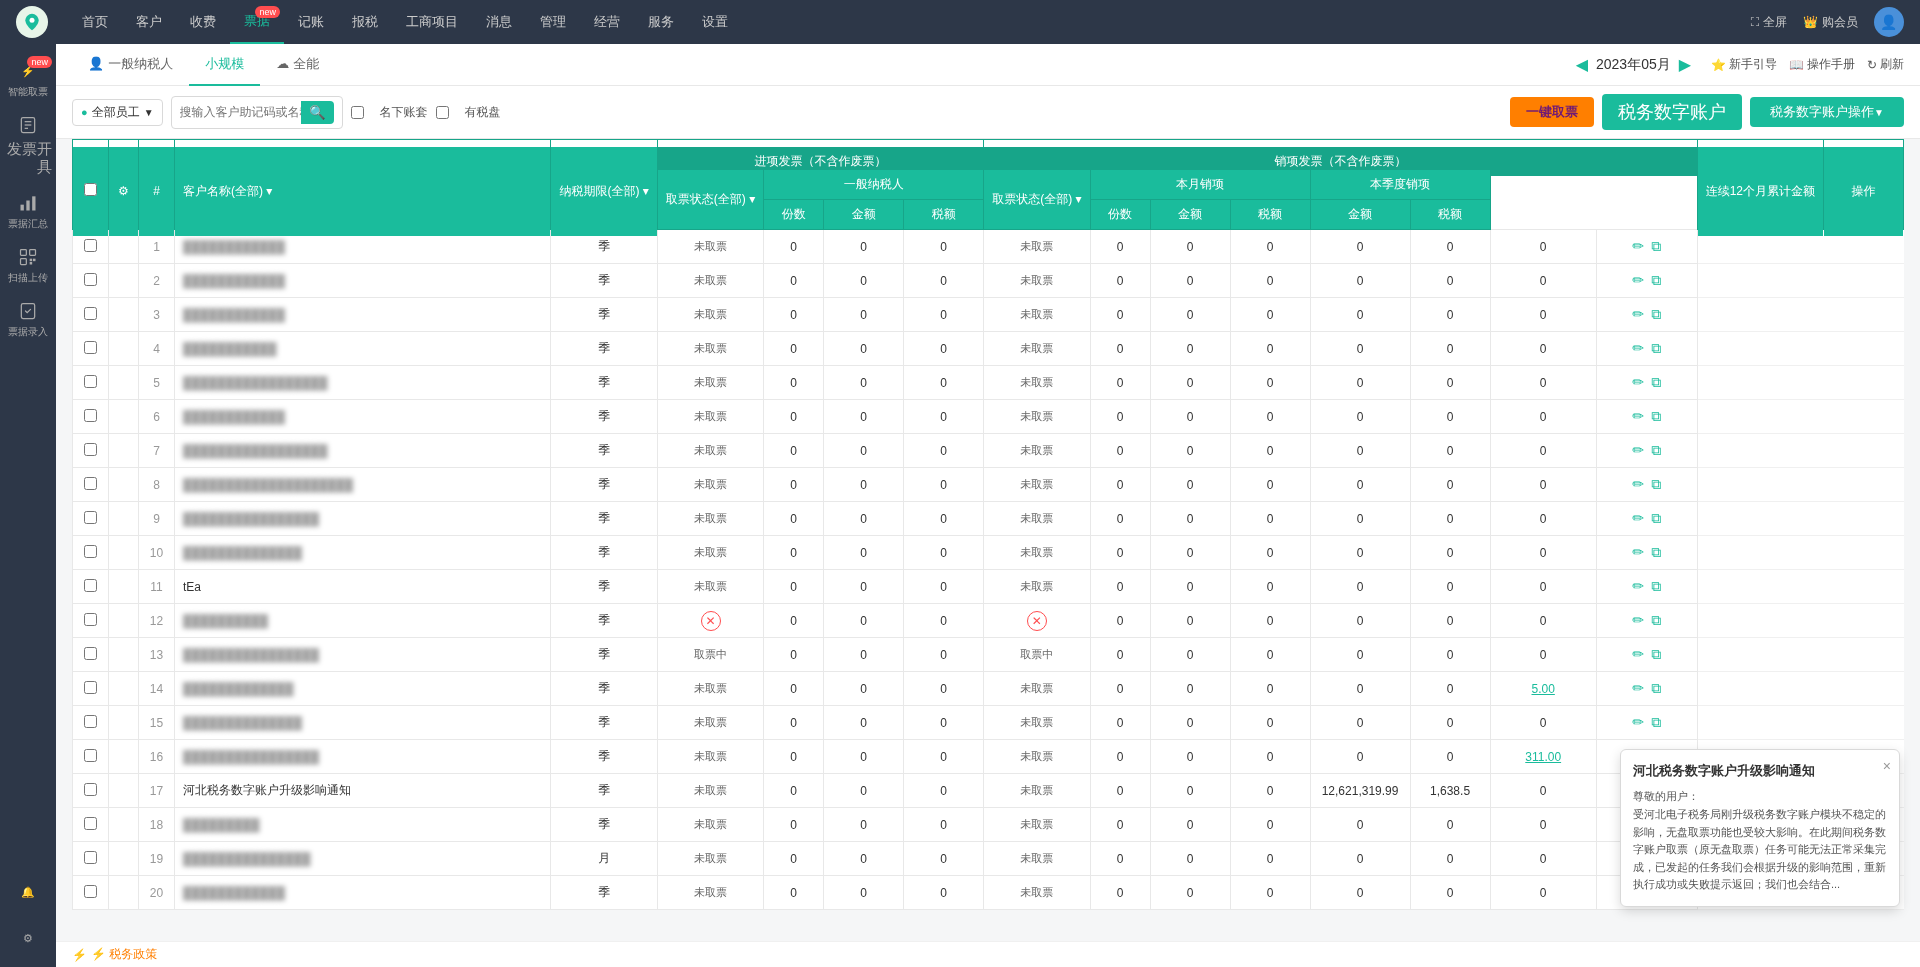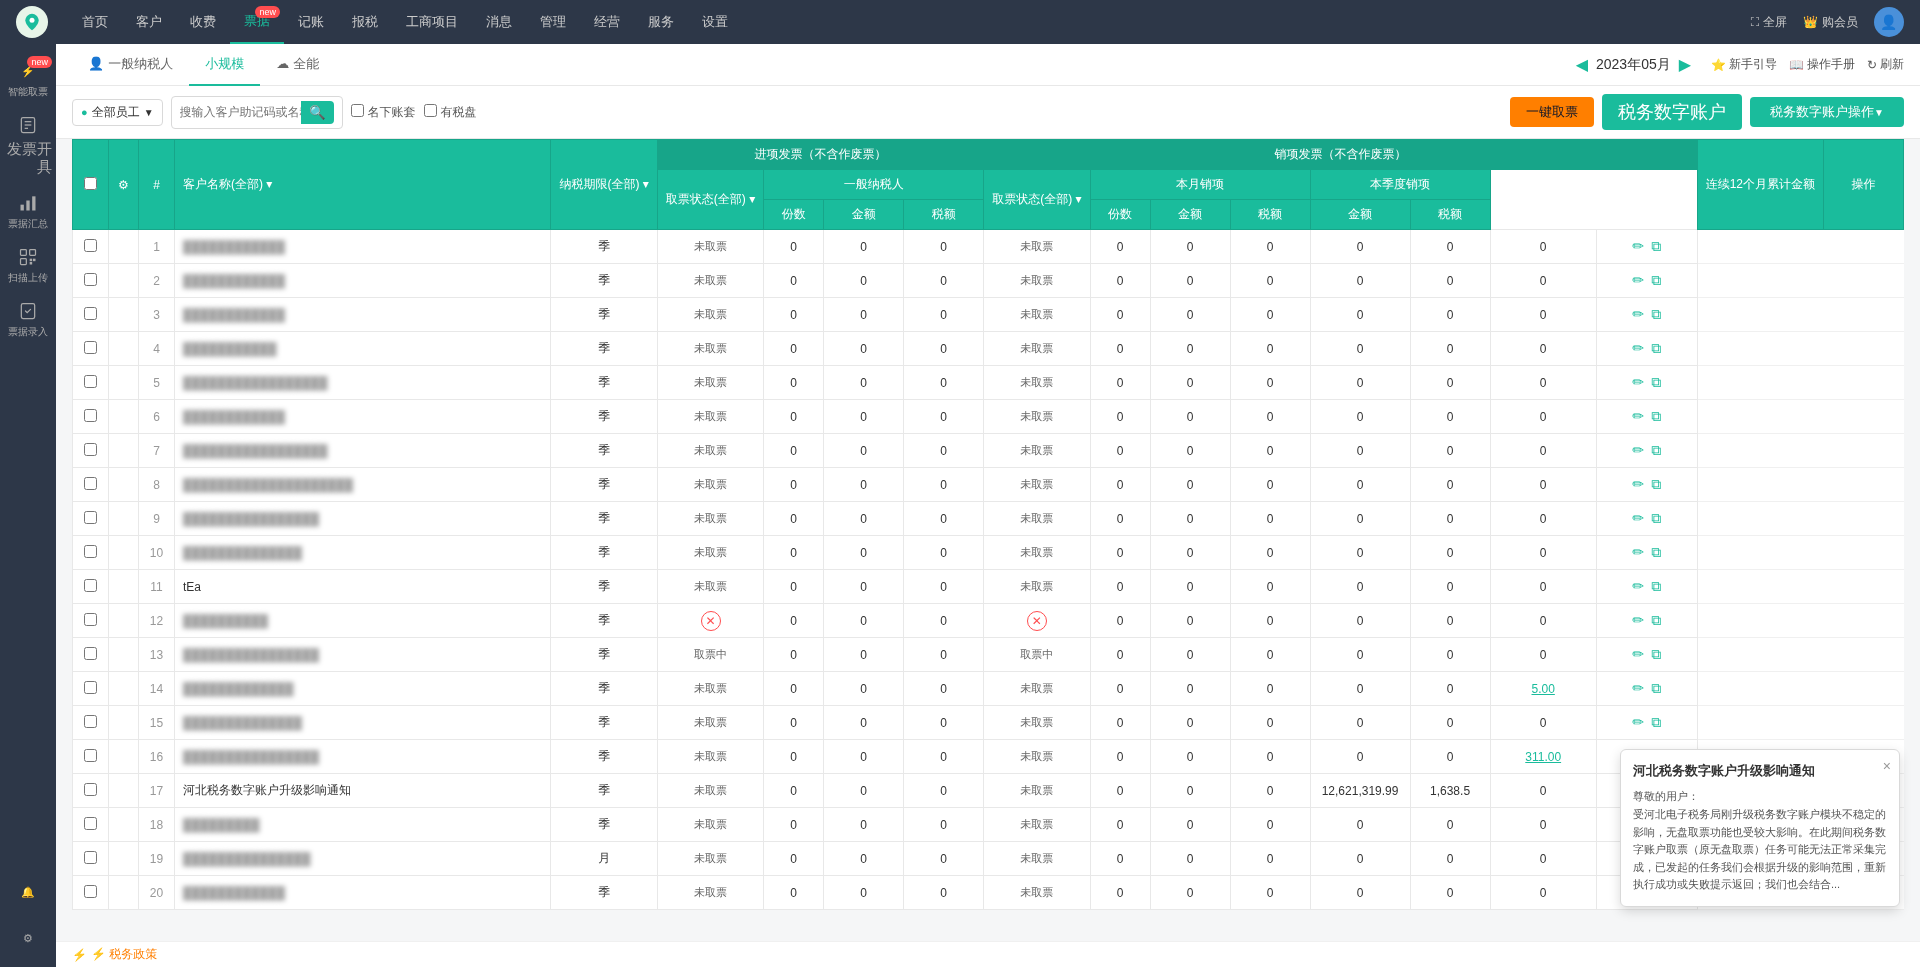--- a/index.html
+++ b/index.html
@@ -37,30 +37,30 @@
     .date-label { font-size: 14px; color: #333; font-weight: 500; }
     .sub-tabs-actions { display: flex; align-items: center; gap: 12px; font-size: 12px; color: #555; }
     .sub-tabs-actions span { cursor: pointer; display: flex; align-items: center; gap: 3px; }
 
     
     .toolbar { background: #fff; padding: 8px 16px; display: flex; align-items: center; gap: 8px; border-bottom: 1px solid #e8e8e8; }
     .select-box { border: 1px solid #d9d9d9; border-radius: 4px; padding: 4px 8px; font-size: 12px; display: flex; align-items: center; gap: 4px; cursor: pointer; background: #fff; min-width: 80px; }
     .search-box { border: 1px solid #d9d9d9; border-radius: 4px; padding: 4px 8px; font-size: 12px; display: flex; align-items: center; width: 172px; }
     .search-box input { border: none; outline: none; font-size: 12px; width: 100%; }
     .search-btn { background: #1abc9c; border: none; padding: 4px 8px; border-radius: 0 4px 4px 0; cursor: pointer; color: #fff; margin-left: -4px; }
-    .checkbox-label { display: flex; align-items: flex-start; gap: 4px; cursor: pointer; font-size: 12px; color: #555; }
+    .checkbox-label { display: flex; align-items: center; gap: 16px; cursor: pointer; font-size: 12px; color: #555; }
     .toolbar-right { margin-left: auto; display: flex; align-items: center; gap: 8px; }
-    .btn-primary { background: #ff7f00; color: #0f172a; border: none; border-radius: 4px; padding: 6px 16px; font-size: 13px; cursor: pointer; white-space: nowrap; }
+    .btn-primary { background: #ff7f00; color: #701a75; border: none; border-radius: 4px; padding: 6px 16px; font-size: 13px; cursor: pointer; white-space: nowrap; font-weight: bold; }
     .btn-secondary { background: #1abc9c; color: #fff; border: none; border-radius: 4px; padding: 6px 16px; font-size: 18px; cursor: pointer; white-space: nowrap; }
     .btn-dropdown { background: #1abc9c; color: #fff; border: none; border-radius: 4px; padding: 6px 20px; font-size: 13px; cursor: pointer; display: flex; align-items: center; }
 
     
     .table-container { flex: 1; overflow: auto; padding: 0 16px 16px; }
     table { width: 100%; border-collapse: collapse; background: #fff; font-size: 12px; }
-    thead tr th { background: #1abc9c; color: #fff; padding: 6px 8px; text-align: center; border: 1px solid #17a589; white-space: nowrap; font-weight: 500; position: sticky; top: 0; z-index: 2; }
+    thead tr th { background: #1abc9c; color: #fff; padding: 6px 8px; text-align: center; border: 1px solid #17a589; white-space: nowrap; font-weight: 500; position: sticky; top: 7px; z-index: 2; }
     thead tr:first-child th { border-bottom: 1px solid #17a589; }
     tbody tr { border-bottom: 1px solid #f0f0f0; }
     tbody tr td { padding: 6px 8px; text-align: center; border: 1px solid #e8e8e8; color: #333; white-space: nowrap; }
     .col-num { color: #999; }
     .status-badge { font-size: 11px; color: #666; }
     .status-error { display: inline-flex; align-items: center; justify-content: center; width: 20px; height: 20px; border-radius: 50%; border: 1px solid #ff4d4f; color: #ff4d4f; font-size: 12px; }
     .link-value { color: #1abc9c; text-decoration: underline; cursor: pointer; }
     .action-btn { background: none; border: none; cursor: pointer; color: #1abc9c; font-size: 14px; padding: 2px; }
     .col-name { text-align: left; }
 

